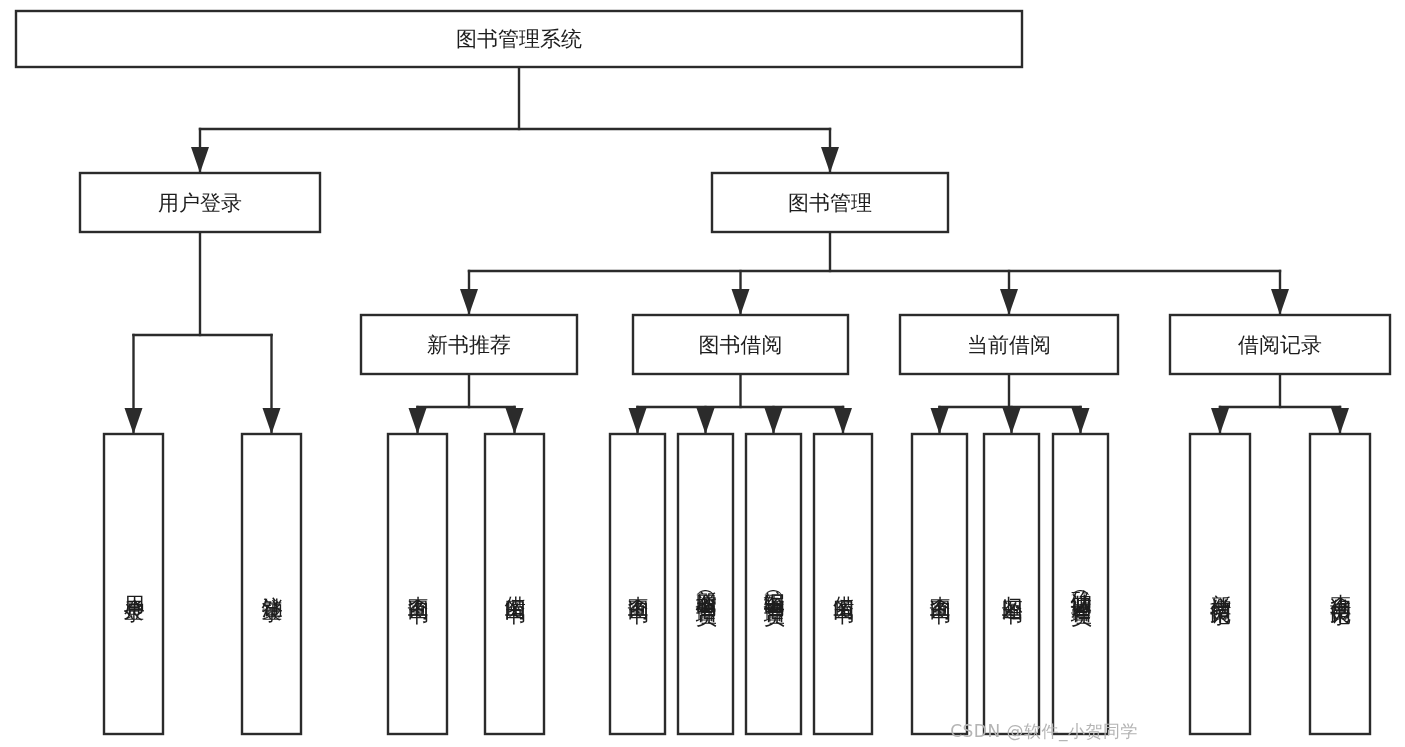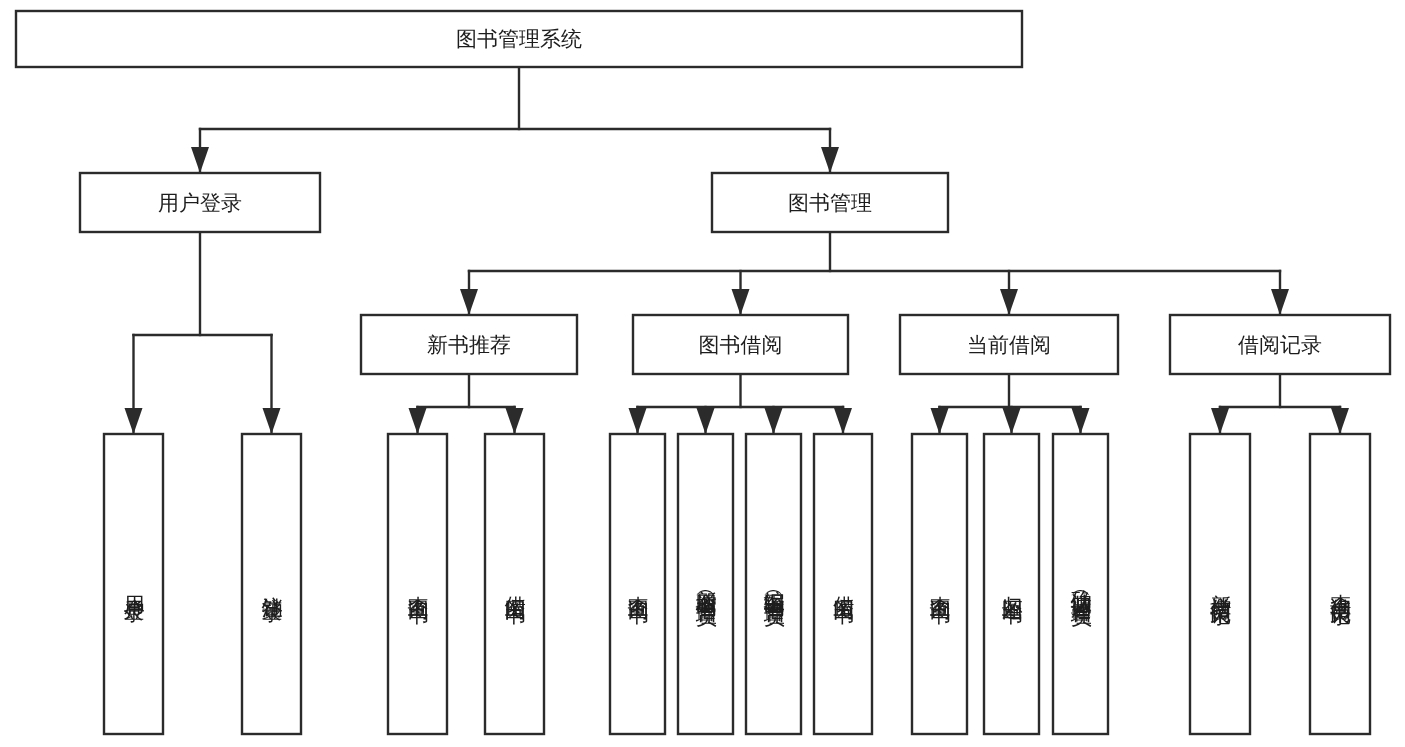--- a/index.html
+++ b/index.html
@@ -204,13 +204,14 @@
       <div class="leaf-label-wrap" style="left: 1053px; top: 434px; width: 55px; height: 300px;">
         <span class="leaf-label">确认归还（管理员）</span>
       </div>
       <div class="leaf-label-wrap" style="left: 1190px; top: 434px; width: 60px; height: 300px;">
         <span class="leaf-label">新增借阅记录</span>
       </div>
       <div class="leaf-label-wrap" style="left: 1310px; top: 434px; width: 60px; height: 300px;">
         <span class="leaf-label">查询借阅记录</span>
       </div>
     </div>
+  <div class="watermark">CSDN @软件_小贺同学</div>
 </div>
 
 </body></html>

